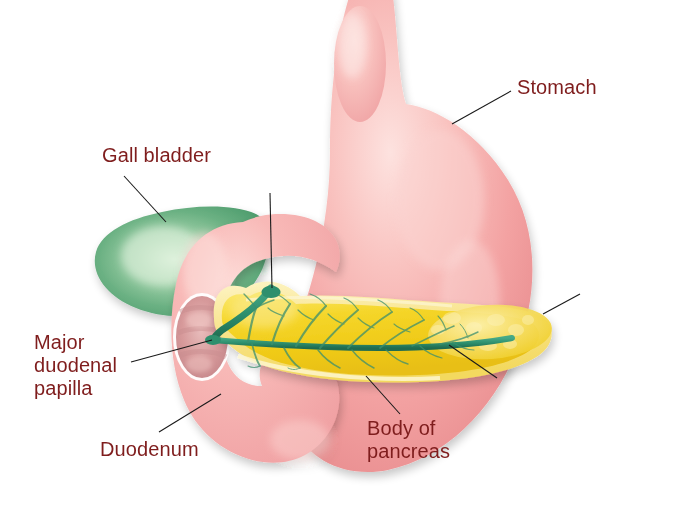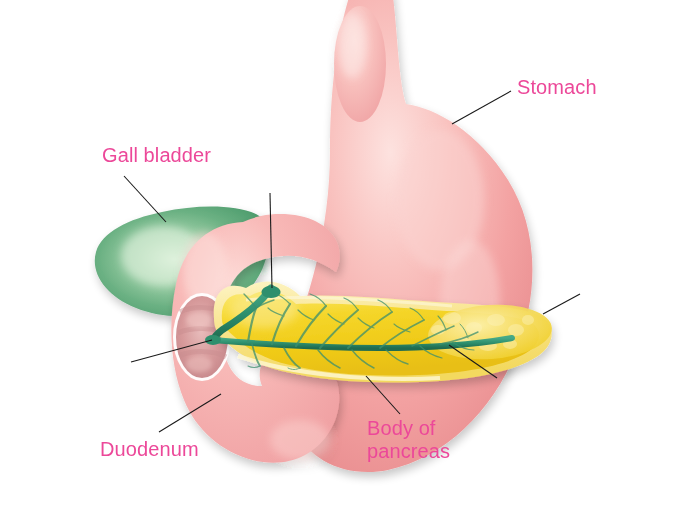--- a/index.html
+++ b/index.html
@@ -1,20 +1,20 @@
 <!DOCTYPE html>
 <html><head>
 <meta charset="utf-8">
 <style>
   html,body{margin:0;padding:0;background:#ffffff;}
   body{width:687px;height:511px;overflow:hidden;
        font-family:"Liberation Sans", sans-serif;}
   #stage{position:relative;width:687px;height:511px;background:#ffffff;}
   svg#art{position:absolute;left:0;top:0;width:687px;height:511px;display:block;}
-  .lbl{position:absolute;color:#ec4899;font-family:"Liberation Sans", sans-serif;
+  .lbl{position:absolute;color:#7f1d1d;font-family:"Liberation Sans", sans-serif;
        font-size:20px;line-height:23px;white-space:pre;letter-spacing:0.1px;}
 </style>
 </head>
 <body>
 
 <div id="stage">
 
   <svg id="art" viewBox="0 0 687 511">
     <defs>
       <radialGradient id="gStomach" cx="42%" cy="34%" r="72%">
@@ -238,18 +238,19 @@
     </g>
   </svg>
 
   <div class="lbl" style="left:66px;  top:144px;margin-left:36px;">Gall bladder</div>
 
 
   <div class="lbl" style="left:517px; top:76px;">Stomach</div>
 
 
 
+  <div class="lbl" style="left:34px;  top:331px;"><span>Major</span><br><span>duodenal</span><br><span>papilla</span></div>
 
   <div class="lbl" style="left:100px; top:438px;">Duodenum</div>
 
   <div class="lbl" style="left:367px; top:417px;"><span>Body of</span><br><span>pancreas</span></div>
 
 </div>
 
 </body></html>

